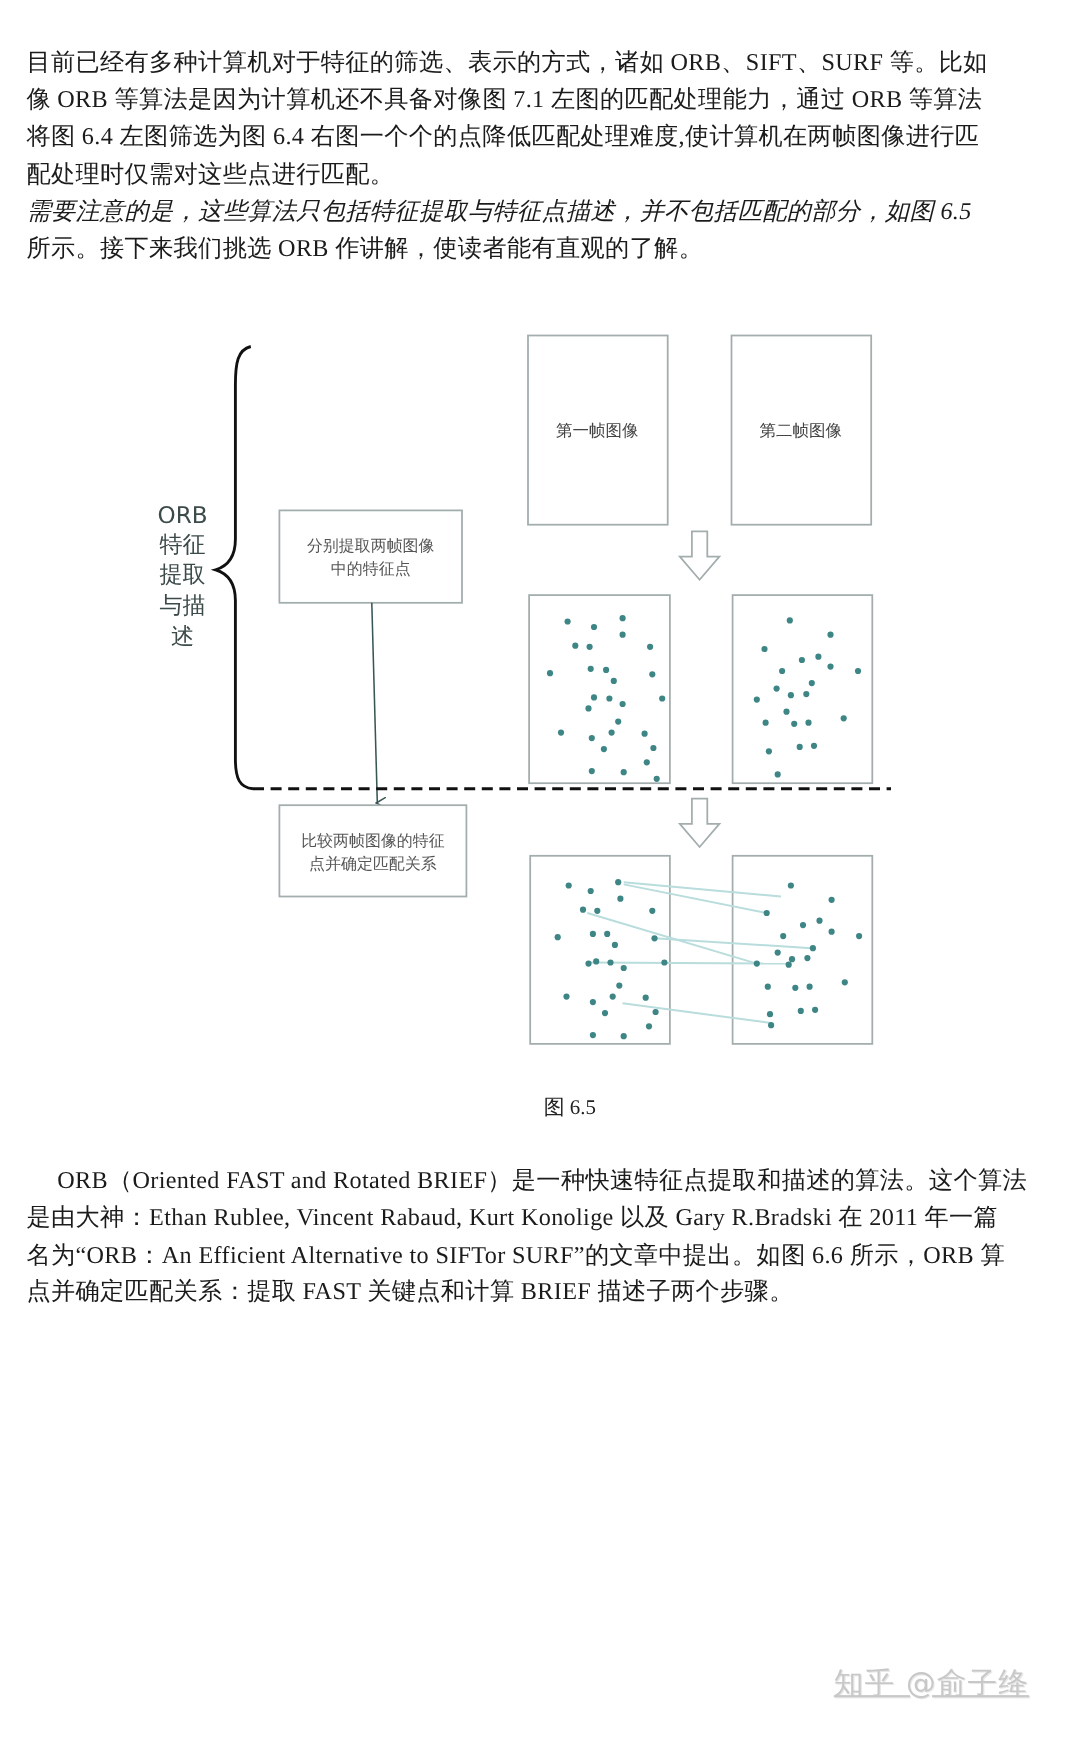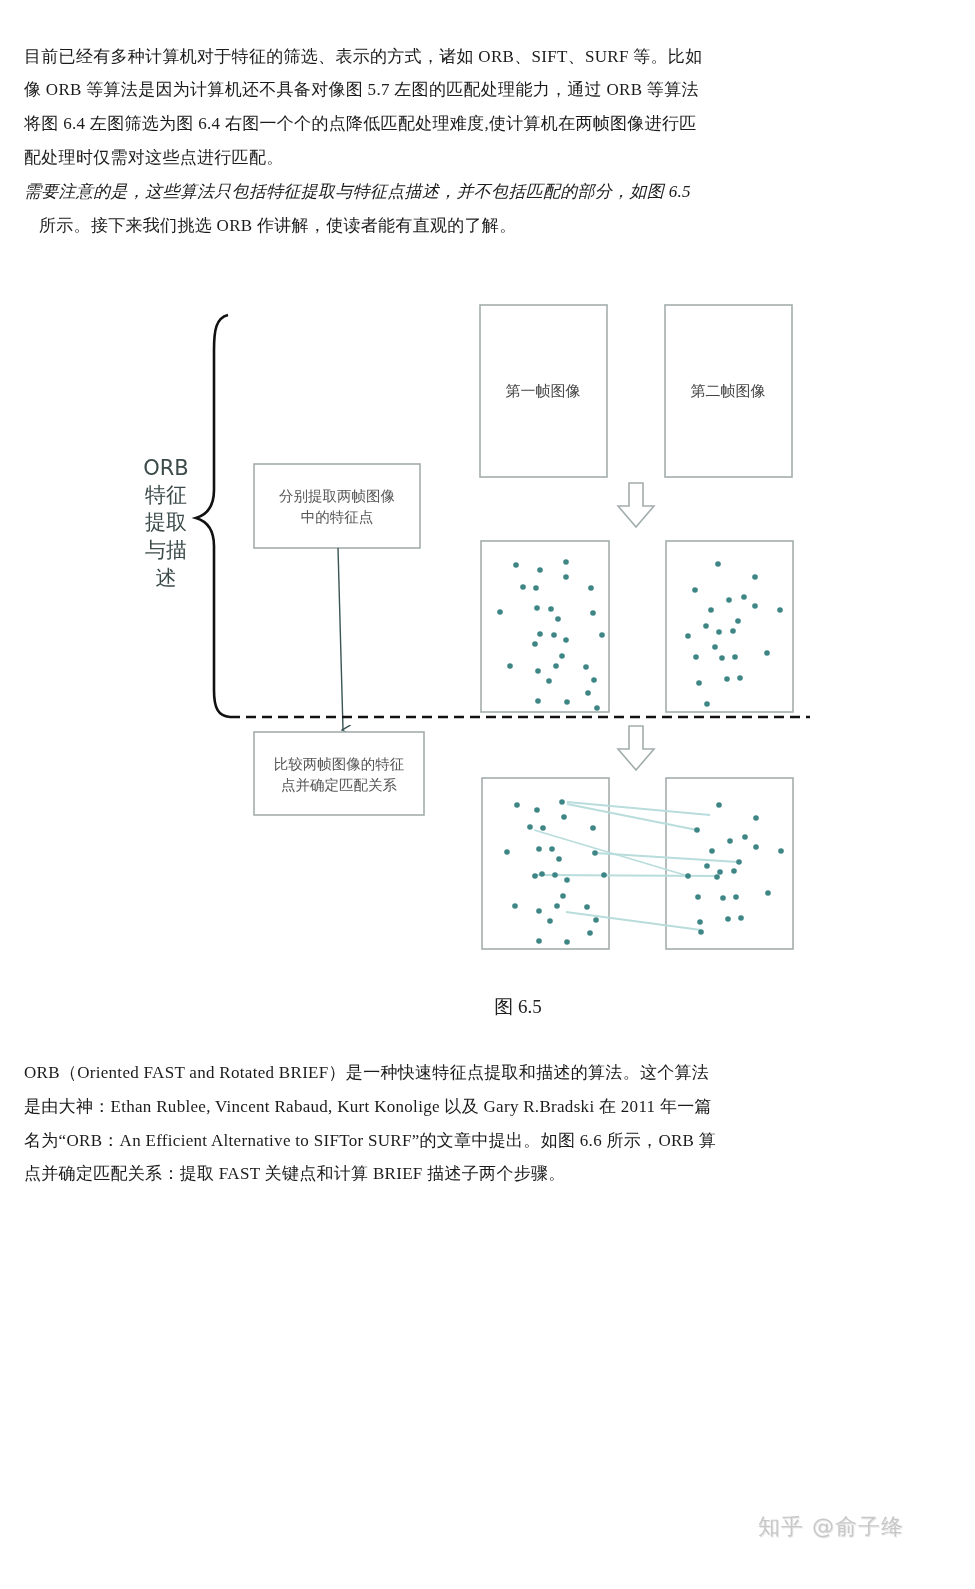--- a/index.html
+++ b/index.html
@@ -1,38 +1,38 @@
 <!DOCTYPE html>
 <html><head>
 <meta charset="utf-8">
 <style>
   html, body { margin: 0; padding: 0; background: #ffffff; }
   body { width: 975px; height: 1589px; position: relative; overflow: hidden;
          font-family: "DejaVu Serif", "Liberation Serif", serif; color: #1a1a1a; }
   .para { position: absolute; left: 24px; width: 900px; }
-  .line { position: absolute; left: 0; white-space: nowrap; font-size: 17px; line-height: 24px;
+  .line { position: absolute; left: 0; white-space: nowrap; font-size: 22px; line-height: 24px;
           font-family: "Liberation Serif", "DejaVu Serif", serif; letter-spacing: 0.3px; color:#1b1b1b; }
   .caption { position: absolute; left: 0; width: 950px; text-align: center; top: 994px;
              font-size: 19px; font-family: "Liberation Serif", serif; color:#222;margin-left:43px; }
-  .watermark { position: absolute; left: 758px; top: 1512px; font-size: 22px; color: #c8c8c8;
+  .watermark { position: absolute; left: 758px; top: 1512px; font-size: 27px; color: #c8c8c8;
                font-family: "DejaVu Sans", sans-serif; letter-spacing: 1px;
-               text-shadow: 1px 1px 0 #e8e8e8; }
+               text-shadow: 1px 1px 0 #e8e8e8; text-decoration: underline; }
   svg.diagram { position: absolute; left: 0; top: 0; }
   .svgtxt { font-family: "DejaVu Sans", "Liberation Sans", sans-serif; }
 </style>
 </head>
 <body>
 
 <div class="para" style="top:45px;">
   <div class="line" style="top:0px;">目前已经有多种计算机对于特征的筛选、表示的方式，诸如 ORB、SIFT、SURF 等。比如</div>
-  <div class="line" style="top:33px;">像 ORB 等算法是因为计算机还不具备对像图 5.7 左图的匹配处理能力，通过 ORB 等算法</div>
+  <div class="line" style="top:33px;">像 ORB 等算法是因为计算机还不具备对像图 7.1 左图的匹配处理能力，通过 ORB 等算法</div>
   <div class="line" style="top:67px;">将图 6.4 左图筛选为图 6.4 右图一个个的点降低匹配处理难度,使计算机在两帧图像进行匹</div>
   <div class="line" style="top:101px;">配处理时仅需对这些点进行匹配。</div>
   <div class="line" style="top:135px;font-style:italic;">需要注意的是，这些算法只包括特征提取与特征点描述，并不包括匹配的部分，如图 6.5</div>
-  <div class="line" style="top:169px;margin-left:15px;">所示。接下来我们挑选 ORB 作讲解，使读者能有直观的了解。</div>
+  <div class="line" style="top:169px;">所示。接下来我们挑选 ORB 作讲解，使读者能有直观的了解。</div>
 </div>
 
 <svg class="diagram" width="975" height="980" viewBox="0 0 975 980">
   <defs>
     <marker id="arrowhead" markerWidth="10" markerHeight="10" refX="5" refY="8" orient="auto" markerUnits="userSpaceOnUse">
       <path d="M0,0 L5,9 L10,0" fill="none" stroke="#3a5555" stroke-width="1.4"></path>
     </marker>
   </defs>
 
   <path d="M228,315 C216,318 214,330 214,350 L214,490 C214,508 206,515 196,518 C206,521 214,528 214,546 L214,690 C214,708 218,716 230,717" fill="none" stroke="#111" stroke-width="2.6"></path>
@@ -195,19 +195,19 @@
       <circle cx="728" cy="919" r="2.8"></circle>
       <circle cx="741" cy="918" r="2.8"></circle>
     <circle cx="708" cy="944" r="2.8" style="display:none"></circle>
     <circle cx="701" cy="932" r="2.8"></circle>
   </g>
 </svg>
 
 <div class="caption">图 6.5</div>
 
 <div class="para" style="top:1061px;">
-  <div class="line" style="top:0px;">ORB（Oriented FAST and Rotated BRIEF）是一种快速特征点提取和描述的算法。这个算法</div>
+  <div class="line" style="top:0px;margin-left:28px;">ORB（Oriented FAST and Rotated BRIEF）是一种快速特征点提取和描述的算法。这个算法</div>
   <div class="line" style="top:34px;">是由大神：Ethan Rublee, Vincent Rabaud, Kurt Konolige 以及 Gary R.Bradski 在 2011 年一篇</div>
   <div class="line" style="top:68px;">名为“ORB：An Efficient Alternative to SIFTor SURF”的文章中提出。如图 6.6 所示，ORB 算</div>
   <div class="line" style="top:101px;">点并确定匹配关系：提取 FAST 关键点和计算 BRIEF 描述子两个步骤。</div>
 </div>
 
 <div class="watermark">知乎 @俞子绛</div>
 
 </body></html>

